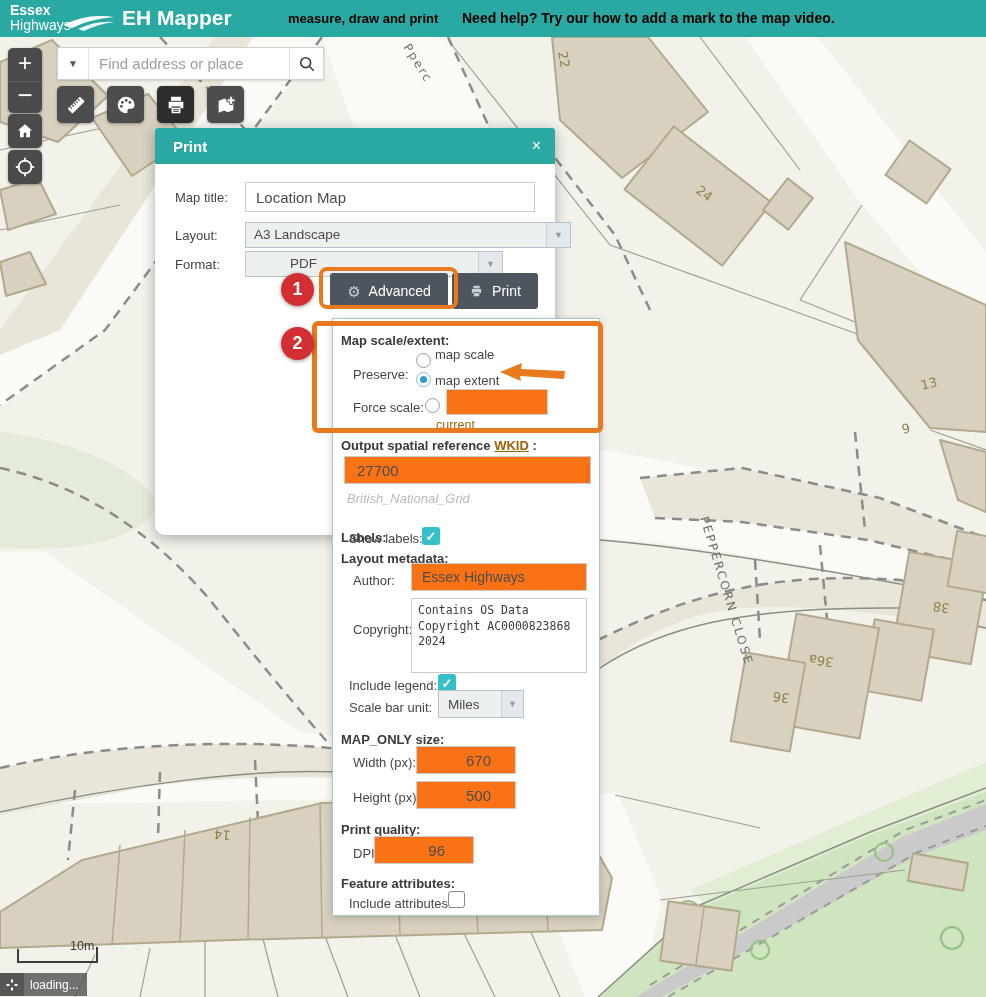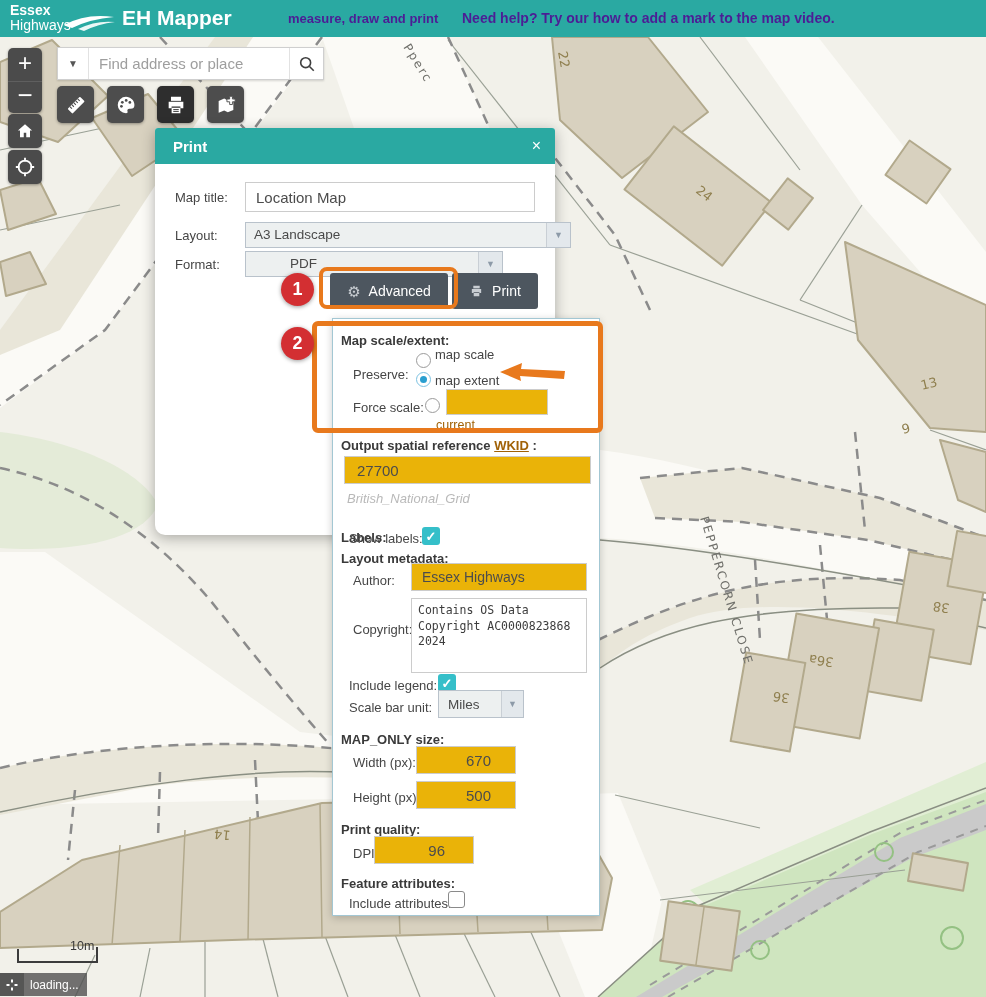--- a/index.html
+++ b/index.html
@@ -12,22 +12,22 @@
   .hnum { font-family:"DejaVu Sans",sans-serif; font-size:13px; fill:#8f7f4e; }
   .sname { font-family:"DejaVu Sans",sans-serif; font-size:12px; fill:#6f6f6a; letter-spacing:2px; }
 
   
   .header { position:absolute; left:0; top:0; width:986px; height:37px; background:#2aa9a2; z-index:25; color:#fff; }
   .logo { position:absolute; left:10px; top:3px; line-height:15px; }
   .logo .l1 { font-weight:bold; font-size:14px; }
   .logo .l2 { font-size:14px; }
   .swoosh { position:absolute; left:64px; top:12px; }
   .app-title { position:absolute; left:122px; top:6px; font-size:21px; font-weight:bold; }
-  .tagline { position:absolute; left:288px; top:11px; font-size:13px; font-weight:bold; color:#4c1d95; }
-  .help-text { position:absolute; left:462px; top:10px; font-size:14px; font-weight:bold; color:#4c1d95; }
+  .tagline { position:absolute; left:288px; top:11px; font-size:13px; font-weight:bold; color:#000000; }
+  .help-text { position:absolute; left:462px; top:10px; font-size:14px; font-weight:bold; color:#000000; }
 
   
   .zoombox { position:absolute; left:8px; top:48px; width:34px; z-index:5; border-radius:5px; overflow:hidden; box-shadow:0 1px 3px rgba(0,0,0,.35); }
   .zbtn { width:34px; height:33px; background:#4b4b4b; color:#fff; font-size:24px; line-height:30px; text-align:center; cursor:pointer; }
   .zbtn + .zbtn { border-top:1px solid #5f5f5f; height:32px; font-size:26px; line-height:26px; }
   .sqbtn { position:absolute; left:8px; width:34px; height:34px; background:#4b4b4b; border-radius:5px; z-index:5; display:flex; align-items:center; justify-content:center; box-shadow:0 1px 3px rgba(0,0,0,.35); cursor:pointer; }
 
   
   .search { position:absolute; left:57px; top:47px; height:33px; display:flex; background:#fff; border:1px solid #cfcfcf; z-index:5; box-shadow:0 1px 2px rgba(0,0,0,.15); }
   .search .dd { width:31px; display:flex; align-items:center; justify-content:center; color:#555; font-size:10px; border-right:1px solid #e2e2e2; cursor:pointer; }
@@ -56,21 +56,21 @@
   .sel .txt { flex:1; padding:4px 8px; font-size:13.5px; color:#4a4a4a; white-space:nowrap; overflow:hidden; }
   .sel .arr { width:24px; background:#e3e8ec; border-left:1px solid #c9cfd5; color:#8d9aa8; display:flex; align-items:center; justify-content:center; font-size:9px; cursor:pointer; }
   .dbtn { position:absolute; height:36px; background:#4d565f; border-radius:3px; color:#fff; font-size:14px; display:flex; align-items:center; justify-content:center; gap:8px; cursor:pointer; }
   .dbtn .ic { color:#c9ced3; font-size:15px; line-height:1; }
 
   
   .adv { position:absolute; left:332px; top:318px; width:268px; height:598px; background:#fff; border:1px solid #a3c7d3; z-index:12; box-shadow:0 2px 8px rgba(0,0,0,.2); font-size:13px; color:#464646; }
   .adv .hd { position:absolute; left:8px; font-weight:bold; color:#3a3a3a; }
   .adv .lb { position:absolute; left:20px; }
   .adv .lb2 { position:absolute; left:16px; }
-  .ainput { position:absolute; border:1px solid #ccc; font-size:15px; color:#4c4c4c; font-family:"Liberation Sans",sans-serif; outline:none; background:#eab308; }
+  .ainput { position:absolute; border:1px solid #ccc; font-size:15px; color:#4c4c4c; font-family:"Liberation Sans",sans-serif; outline:none; background:#f97316; }
   .num { text-align:right; }
   .radio { position:absolute; width:15px; height:15px; border-radius:50%; border:1px solid #9b9b9b; background:#fff; cursor:pointer; }
   .radio.sel-on { border-color:#7cc2e2; }
   .radio.sel-on::after { content:""; position:absolute; inset:3px; border-radius:50%; background:#2a9fd0; }
   .cb { position:absolute; width:18px; height:18px; border-radius:3px; background:#35bfc9; color:#fff; font-size:13px; font-weight:bold; display:flex; align-items:center; justify-content:center; cursor:pointer; }
   .cb.empty { background:#fff; border:1px solid #8a8a8a; width:17px; height:17px; }
   .link { color:#a16207; text-decoration:underline; cursor:pointer; }
   .gridname { position:absolute; left:14px; font-style:italic; color:#b9b9b9; font-size:13px; }
   .mini-sel { position:absolute; display:flex; border:1px solid #b9c2cb; background:#edf0f0; height:28px; }
   .mini-sel .txt { flex:1; padding:6px 0 0 9px; font-size:13.5px; color:#4a4a4a; }

